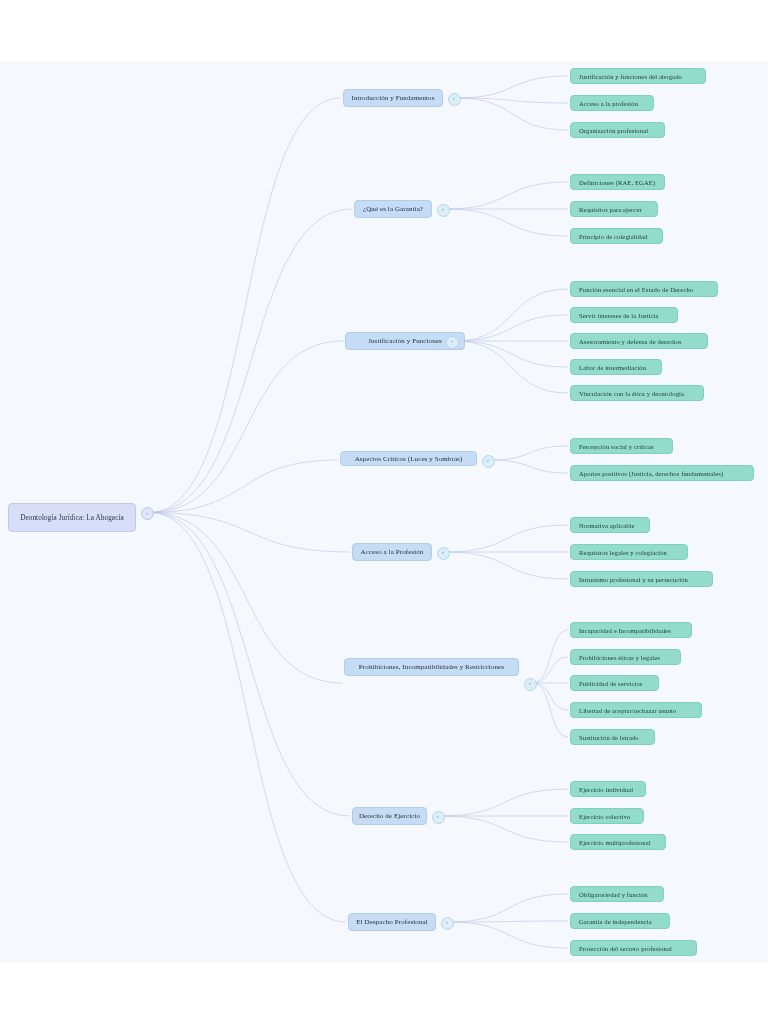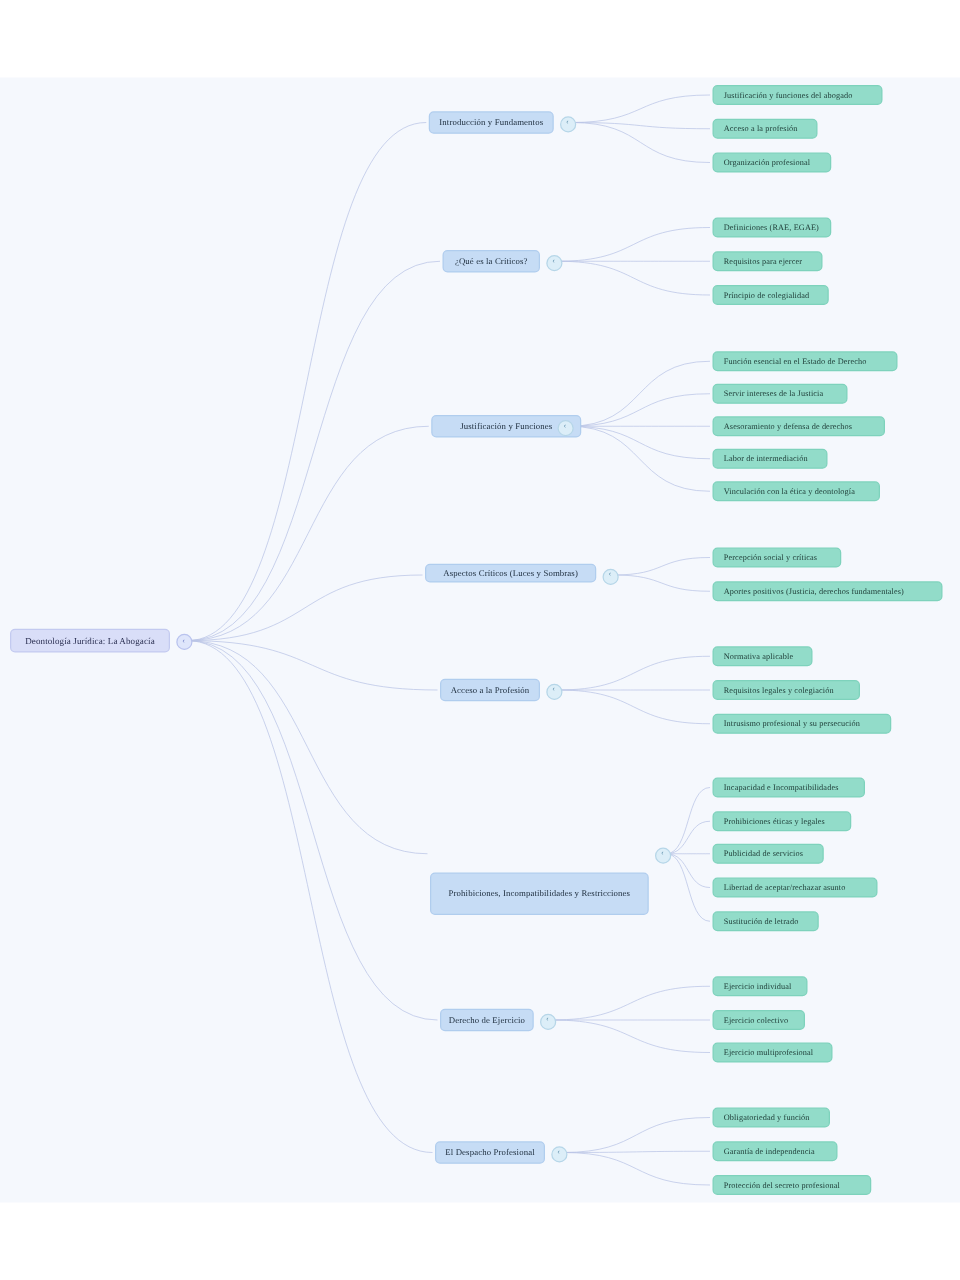--- a/index.html
+++ b/index.html
@@ -100,49 +100,49 @@
       <path d="M 150 450.5 C 260 450.5, 240 754, 350 754" fill="none" stroke="#b9c3e6" stroke-width="0.7" opacity="0.85"></path>
       <path d="M 441 754 C 510.85 754, 498.15 727, 568 727" fill="none" stroke="#b9c3e6" stroke-width="0.7" opacity="0.85"></path>
       <path d="M 441 754 C 510.85 754, 498.15 754, 568 754" fill="none" stroke="#b9c3e6" stroke-width="0.7" opacity="0.85"></path>
       <path d="M 441 754 C 510.85 754, 498.15 780, 568 780" fill="none" stroke="#b9c3e6" stroke-width="0.7" opacity="0.85"></path>
       <path d="M 150 450.5 C 257.8 450.5, 238.2 860, 346 860" fill="none" stroke="#b9c3e6" stroke-width="0.7" opacity="0.85"></path>
       <path d="M 450 860 C 514.9 860, 503.1 832, 568 832" fill="none" stroke="#b9c3e6" stroke-width="0.7" opacity="0.85"></path>
       <path d="M 450 860 C 514.9 860, 503.1 859, 568 859" fill="none" stroke="#b9c3e6" stroke-width="0.7" opacity="0.85"></path>
       <path d="M 450 860 C 514.9 860, 503.1 886, 568 886" fill="none" stroke="#b9c3e6" stroke-width="0.7" opacity="0.85"></path>
     </svg>
   <div id="nodes">
-      <div class="node root-node" style="left: 8px; top: 441px; width: 128px; height: 19px;">Deontología Jurídica: La Abogacía</div>
+      <div class="node root-node" style="left: 8px; top: 441px; width: 128px; height: 29px;">Deontología Jurídica: La Abogacía</div>
       <div class="toggle" style="left: 140.5px; top: 445px;">‹</div>
       <div class="node branch-node" style="left: 343px; top: 27px; width: 100px; height: 18px;">Introducción y Fundamentos</div>
       <div class="toggle teal" style="left: 447.5px; top: 30.5px;">‹</div>
       <div class="node leaf-node" style="left: 570px; top: 6px; width: 136px; height: 16px;">Justificación y funciones del abogado</div>
       <div class="node leaf-node" style="left: 570px; top: 33px; width: 84px; height: 16px;">Acceso a la profesión</div>
       <div class="node leaf-node" style="left: 570px; top: 60px; width: 95px; height: 16px;">Organización profesional</div>
-      <div class="node branch-node" style="left: 354px; top: 138px; width: 78px; height: 18px;">¿Qué es la Críticos?</div>
+      <div class="node branch-node" style="left: 354px; top: 138px; width: 78px; height: 18px;">¿Qué es la Garantía?</div>
       <div class="toggle teal" style="left: 436.5px; top: 141.5px;">‹</div>
       <div class="node leaf-node" style="left: 570px; top: 112px; width: 95px; height: 16px;">Definiciones (RAE, EGAE)</div>
       <div class="node leaf-node" style="left: 570px; top: 139px; width: 88px; height: 16px;">Requisitos para ejercer</div>
       <div class="node leaf-node" style="left: 570px; top: 166px; width: 93px; height: 16px;">Príncipio de colegialidad</div>
       <div class="node branch-node" style="left: 345px; top: 270px; width: 120px; height: 18px;">Justificación y Funciones</div>
       <div class="toggle teal" style="left: 445.5px; top: 273.5px;">‹</div>
       <div class="node leaf-node" style="left: 570px; top: 219px; width: 148px; height: 16px;">Función esencial en el Estado de Derecho</div>
       <div class="node leaf-node" style="left: 570px; top: 245px; width: 108px; height: 16px;">Servir intereses de la Justicia</div>
       <div class="node leaf-node" style="left: 570px; top: 271px; width: 138px; height: 16px;">Asesoramiento y defensa de derechos</div>
       <div class="node leaf-node" style="left: 570px; top: 297px; width: 92px; height: 16px;">Labor de intermediación</div>
       <div class="node leaf-node" style="left: 570px; top: 323px; width: 134px; height: 16px;">Vinculación con la ética y deontología</div>
       <div class="node branch-node" style="left: 340px; top: 389px; width: 137px; height: 15px;">Aspectos Críticos (Luces y Sombras)</div>
       <div class="toggle teal" style="left: 481.5px; top: 392.5px;">‹</div>
       <div class="node leaf-node" style="left: 570px; top: 376px; width: 103px; height: 16px;">Percepción social y críticas</div>
       <div class="node leaf-node" style="left: 570px; top: 403px; width: 184px; height: 16px;">Aportes positivos (Justicia, derechos fundamentales)</div>
       <div class="node branch-node" style="left: 352px; top: 481px; width: 80px; height: 18px;">Acceso a la Profesión</div>
       <div class="toggle teal" style="left: 436.5px; top: 484.5px;">‹</div>
       <div class="node leaf-node" style="left: 570px; top: 455px; width: 80px; height: 16px;">Normativa aplicable</div>
       <div class="node leaf-node" style="left: 570px; top: 482px; width: 118px; height: 16px;">Requisitos legales y colegiación</div>
       <div class="node leaf-node" style="left: 570px; top: 509px; width: 143px; height: 16px;">Intrusismo profesional y su persecución</div>
-      <div class="node branch-node" style="left: 344px; top: 636px; width: 175px; height: 34px;">Prohibiciones, Incompatibilidades y Restricciones</div>
+      <div class="node branch-node" style="left: 344px; top: 596px; width: 175px; height: 18px;">Prohibiciones, Incompatibilidades y Restricciones</div>
       <div class="toggle teal" style="left: 523.5px; top: 615.5px;">‹</div>
       <div class="node leaf-node" style="left: 570px; top: 560px; width: 122px; height: 16px;">Incapacidad e Incompatibilidades</div>
       <div class="node leaf-node" style="left: 570px; top: 587px; width: 111px; height: 16px;">Prohibiciones éticas y legales</div>
       <div class="node leaf-node" style="left: 570px; top: 613px; width: 89px; height: 16px;">Publicidad de servicios</div>
       <div class="node leaf-node" style="left: 570px; top: 640px; width: 132px; height: 16px;">Libertad de aceptar/rechazar asunto</div>
       <div class="node leaf-node" style="left: 570px; top: 667px; width: 85px; height: 16px;">Sustitución de letrado</div>
       <div class="node branch-node" style="left: 352px; top: 745px; width: 75px; height: 18px;">Derecho de Ejercicio</div>
       <div class="toggle teal" style="left: 431.5px; top: 748.5px;">‹</div>
       <div class="node leaf-node" style="left: 570px; top: 719px; width: 76px; height: 16px;">Ejercicio individual</div>
       <div class="node leaf-node" style="left: 570px; top: 746px; width: 74px; height: 16px;">Ejercicio colectivo</div>

